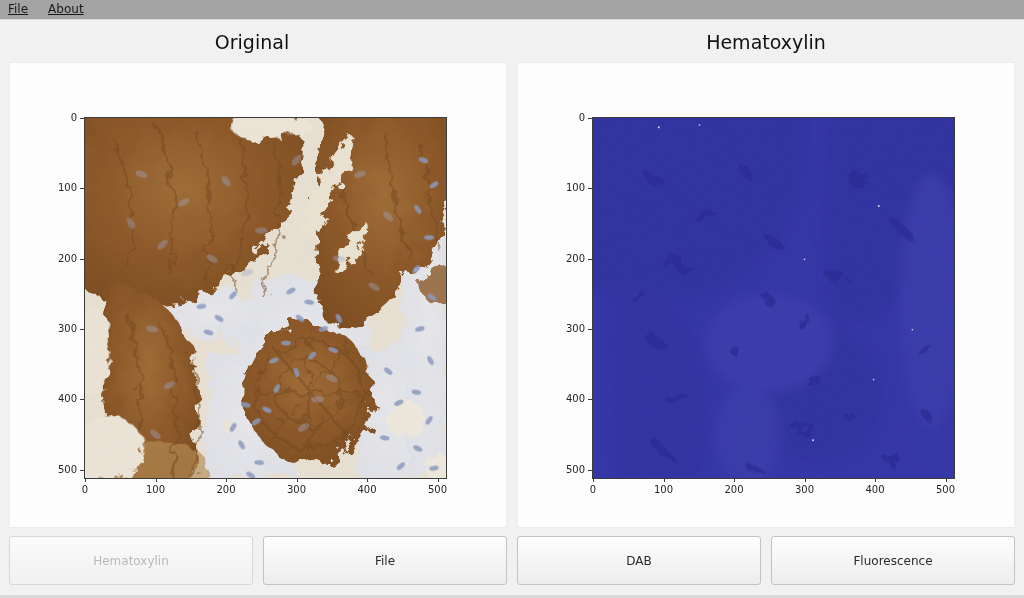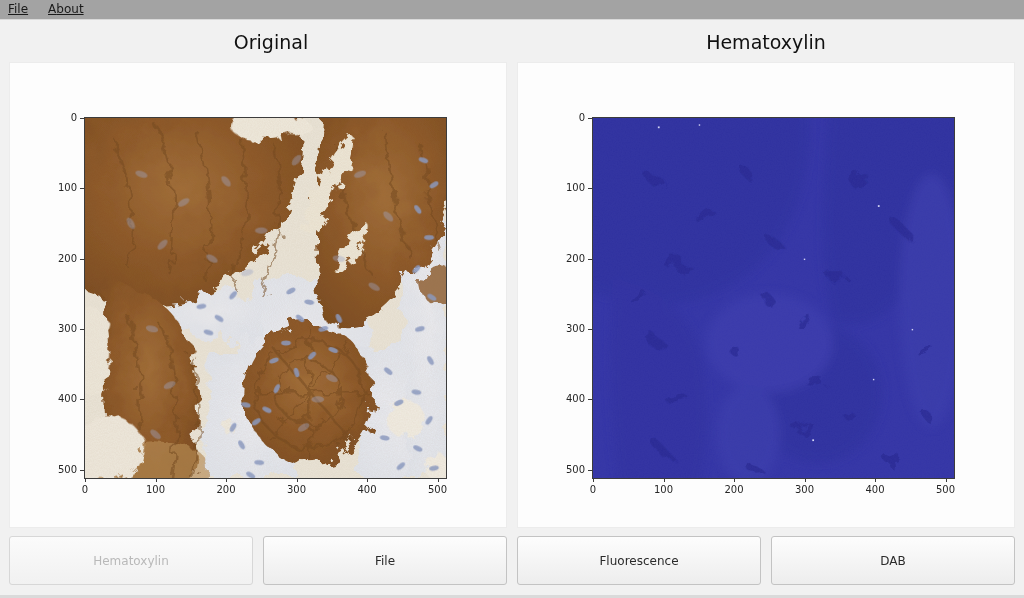--- a/index.html
+++ b/index.html
@@ -16,21 +16,21 @@
   }
   .menu-item {
     font-size:12px; line-height:19px; padding:0 8px; cursor:default; color:#1a1a1a;
   }
   .menu-item .mnemonic { text-decoration:underline; }
   
   .panel-title {
     position:absolute; top:29px; height:26px; width:498px;
     text-align:center; font-size:19px; color:#111; line-height:26px;
   }
-  #title-left  { left:22px; }
+  #title-left  { left:3px; }
   #title-right { left:517px; }
   
   .panel {
     position:absolute; top:62px; width:498px; height:466px;
     background:#fdfdfd; border:1px solid #ececec;
   }
   #panel-left  { left:9px; }
   #panel-right { left:517px; }
   
   .plot {
@@ -355,17 +355,17 @@
         <div class="xtick-mark" style="left: 282.031px;"></div>
         <div class="xtick-label" style="left: 352.539px;">500</div>
         <div class="xtick-mark" style="left: 352.539px;"></div>
       </div>
   </div>
 </div>
 
 <div class="button-row">
   <button class="stain-button" id="btn-0" disabled="">Hematoxylin</button>
   <button class="stain-button" id="btn-1">File</button>
+  <button class="stain-button" id="btn-2">DAB</button>
   <button class="stain-button" id="btn-3">Fluorescence</button>
-  <button class="stain-button" id="btn-2">DAB</button>
 </div>
 
 <div class="bottom-strip"></div>
 
 </body></html>

